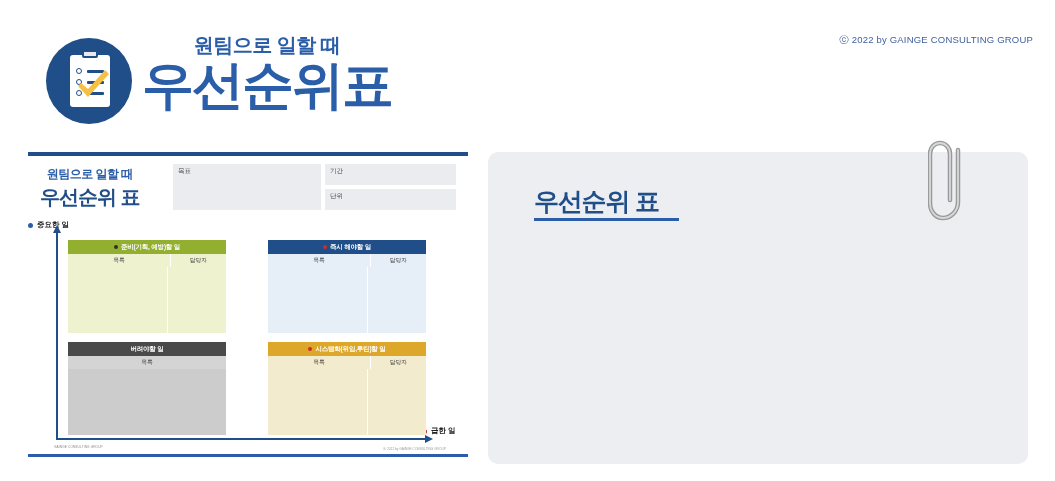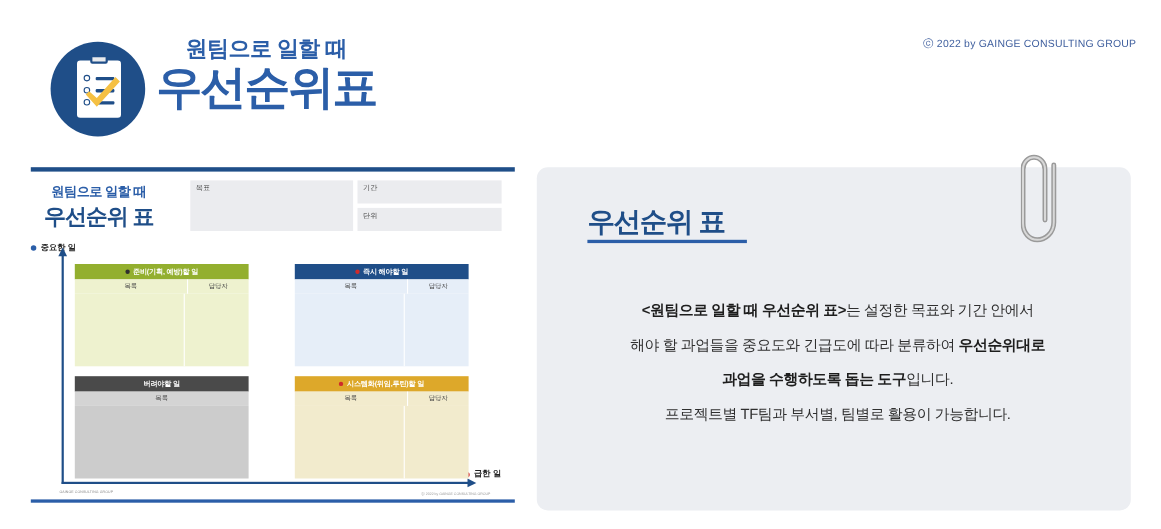--- a/index.html
+++ b/index.html
@@ -30,21 +30,21 @@
   .cl-line { position:absolute; left:11px; top:0.5px; width:17px; height:3px; background:#1f4e88; border-radius:1px; }
   .check-badge {
     position:absolute; left:30px; top:30px; width:34px; height:30px;
   }
   .title-block { position:absolute; left:142px; top:34px; }
   .title-sub {
     font-size:20px; font-weight:bold; color:#2b5ea8; letter-spacing:-0.5px;
     line-height:1.1;
   }
   .title-main {
-    font-size:42px; font-weight:bold; color:#2b5ea8; letter-spacing:-2px;
+    font-size:52px; font-weight:bold; color:#2b5ea8; letter-spacing:-2px;
     line-height:1.05; margin-top:2px;
   }
   .copyright-top {
     position:absolute; right:22px; top:34px;
     font-size:9.5px; color:#3f5f9e; letter-spacing:0.2px;
   }
 
   
   .left-panel { position:absolute; left:28px; top:152px; width:440px; height:305px; }
   .lp-topbar { position:absolute; left:0; top:0; width:440px; height:4px; background:#1f4e88; }
@@ -243,27 +243,15 @@
 
   <div class="right-panel">
     <div class="rp-title">우선순위 표</div>
     <div class="rp-underline"></div>
 
     <svg class="paperclip" viewBox="0 0 44 88">
       <path d="M30 10 L30 62 C30 72 22 78 15 78 C8 78 2 72 2 63 L2 14 C2 7 7 3 12 3 C17 3 22 7 22 14 L22 60" fill="none" stroke="#9a9a9a" stroke-width="4.5" stroke-linecap="round"></path>
       <path d="M30 10 L30 62 C30 72 22 78 15 78 C8 78 2 72 2 63 L2 14 C2 7 7 3 12 3 C17 3 22 7 22 14 L22 60" fill="none" stroke="#d8d8d8" stroke-width="1.8" stroke-linecap="round"></path>
     </svg>
 
-    <div class="rp-body">
-      <div class="rp-line">
-        <b>&lt;원팀으로 일할 때 우선순위 표&gt;</b><span>는 설정한 목표와 기간 안에서</span>
-      </div>
-      <div class="rp-line">
-        <span>해야 할 과업들을 중요도와 긴급도에 따라 분류하여 </span><b>우선순위대로</b>
-      </div>
-      <div class="rp-line">
-        <b>과업을 수행하도록 돕는 도구</b><span>입니다.</span>
-      </div>
-      <div class="rp-line">프로젝트별 TF팀과 부서별, 팀별로 활용이 가능합니다.</div>
-    </div>
   </div>
 
 </div>
 
 </body></html>

